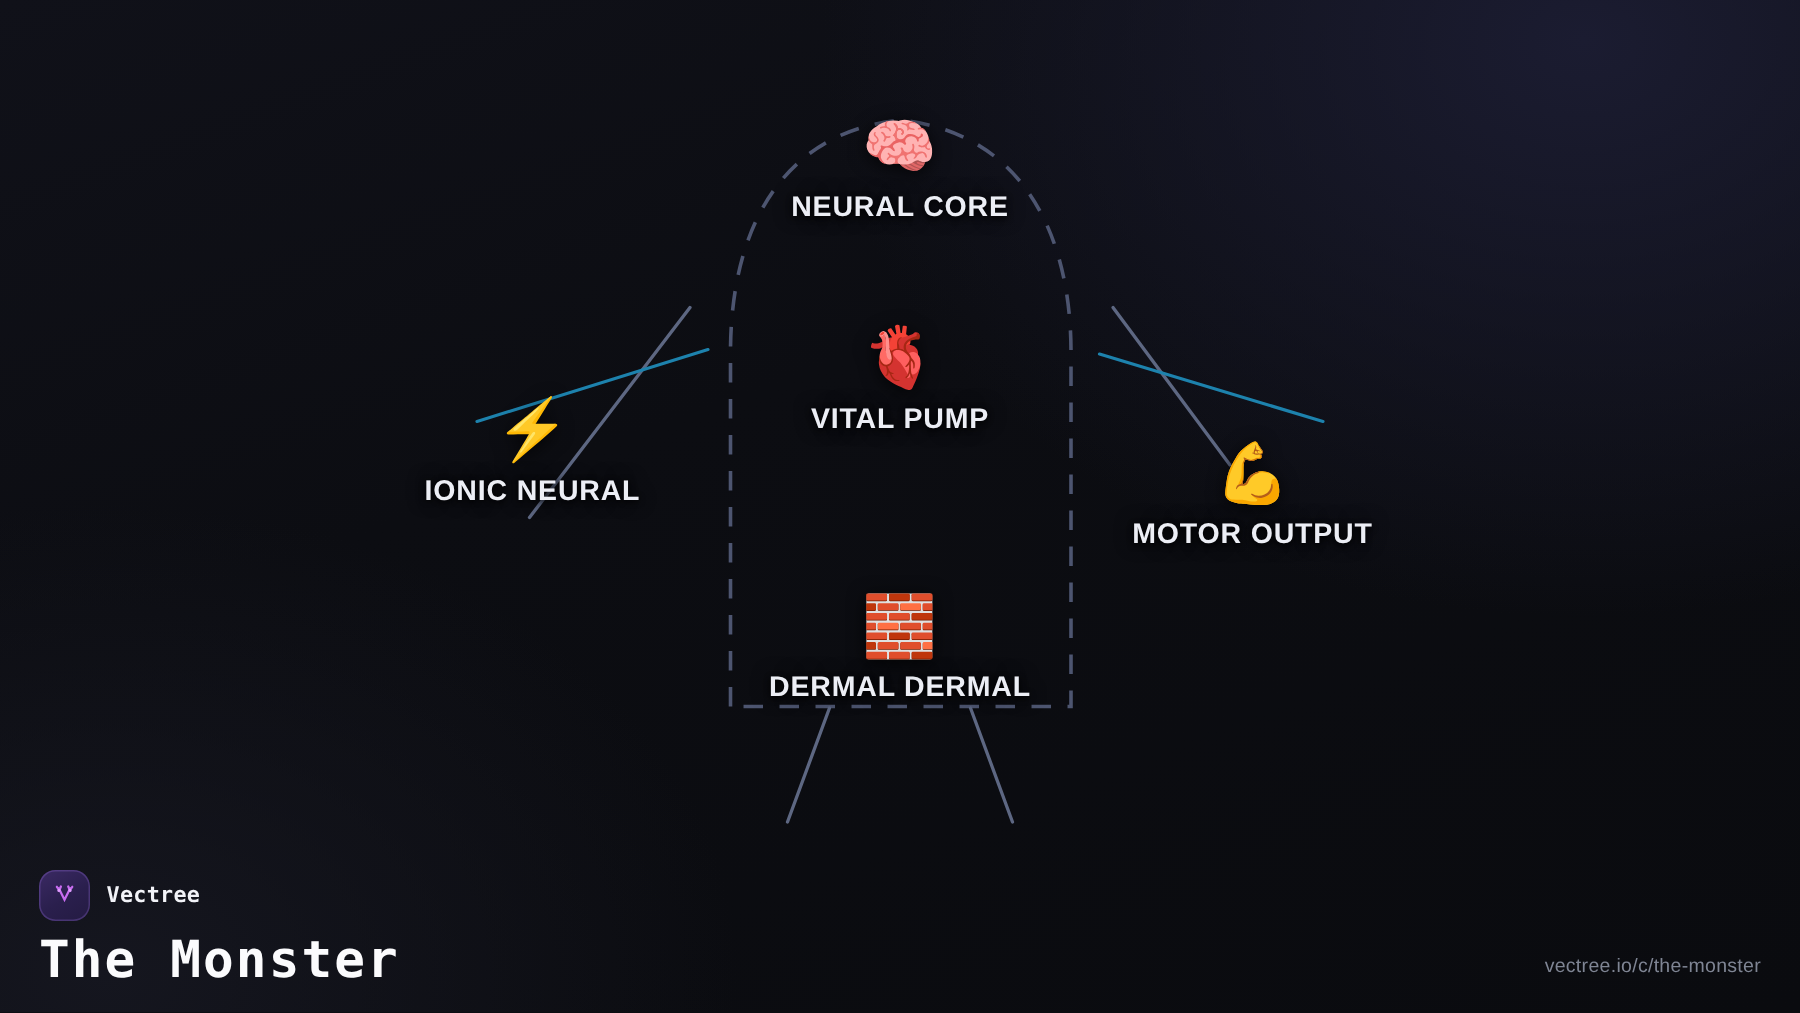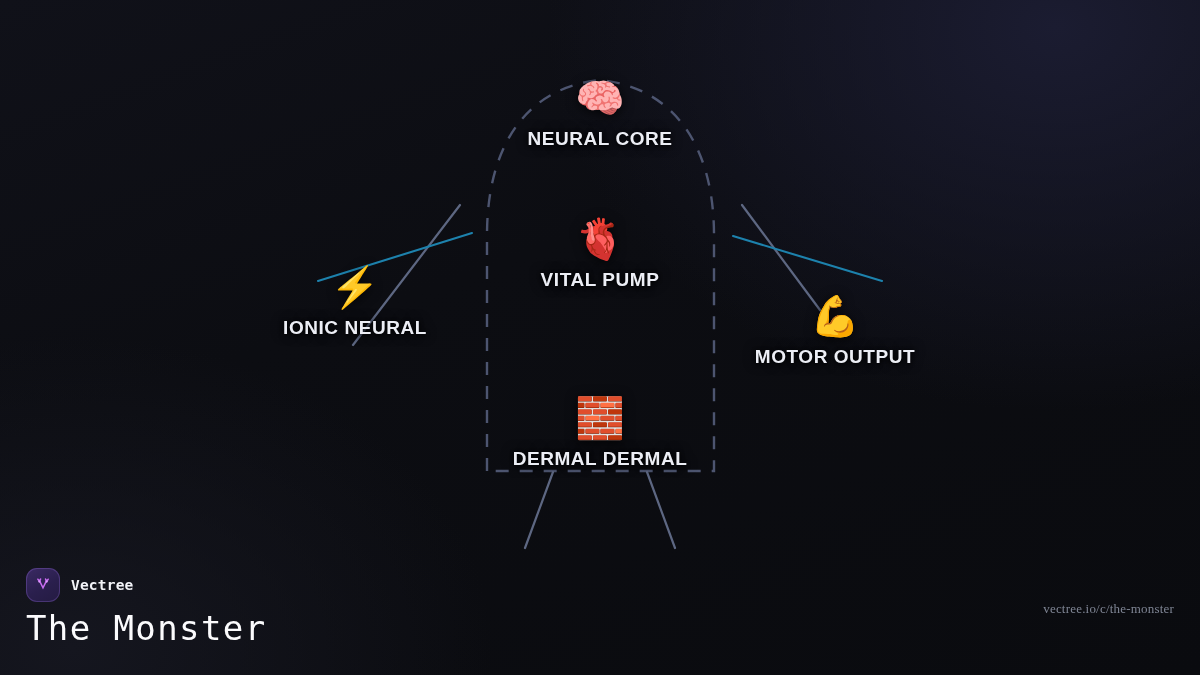--- a/index.html
+++ b/index.html
@@ -51,21 +51,21 @@
     letter-spacing:.55px;
     color:#eceef5;
     text-align:center;
     text-shadow:0 1px 4px rgba(0,0,0,.95), 0 0 12px rgba(0,0,0,.8);
     white-space:nowrap;
   }
 
   
   #footer {
     position:absolute;
-    left:0; right:0; bottom:12px;
+    left:0; right:0; bottom:0;
     height:100px;
     padding:0 26px;
     display:flex;
     align-items:flex-end;
     justify-content:space-between;
   }
   #brand-block { display:flex; flex-direction:column; gap:9px; padding-bottom:18px; }
   #brand-row { display:flex; align-items:center; gap:11px; }
 
   #brand-logo {
@@ -79,31 +79,31 @@
   #brand-name {
     font-family:"DejaVu Sans Mono", monospace;
     font-size:14.5px;
     font-weight:700;
     color:#f2f3f8;
     letter-spacing:.2px;
   }
   #page-title {
     font-family:"DejaVu Sans Mono", monospace;
     font-size:34px;
-    font-weight:400;
+    font-weight:700;
     color:#fbfbfd;
     letter-spacing:1.4px;
     line-height:1;
   }
   #page-url {
-    font-family:Liberation Serif, serif;
+    font-family:Liberation Sans, sans-serif;
     font-size:13px;
     color:#7f8594;
     letter-spacing:.2px;
-    padding-bottom:46px;
+    padding-bottom:24px;
   }
 </style>
 </head>
 <body>
 
 <div id="stage">
 
   <svg id="graph" viewBox="0 0 1200 675" width="1200" height="675" xmlns="http://www.w3.org/2000/svg">
 
     <g fill="none" stroke="#4d5570" stroke-width="2.4" stroke-dasharray="13 11" stroke-linecap="butt">

